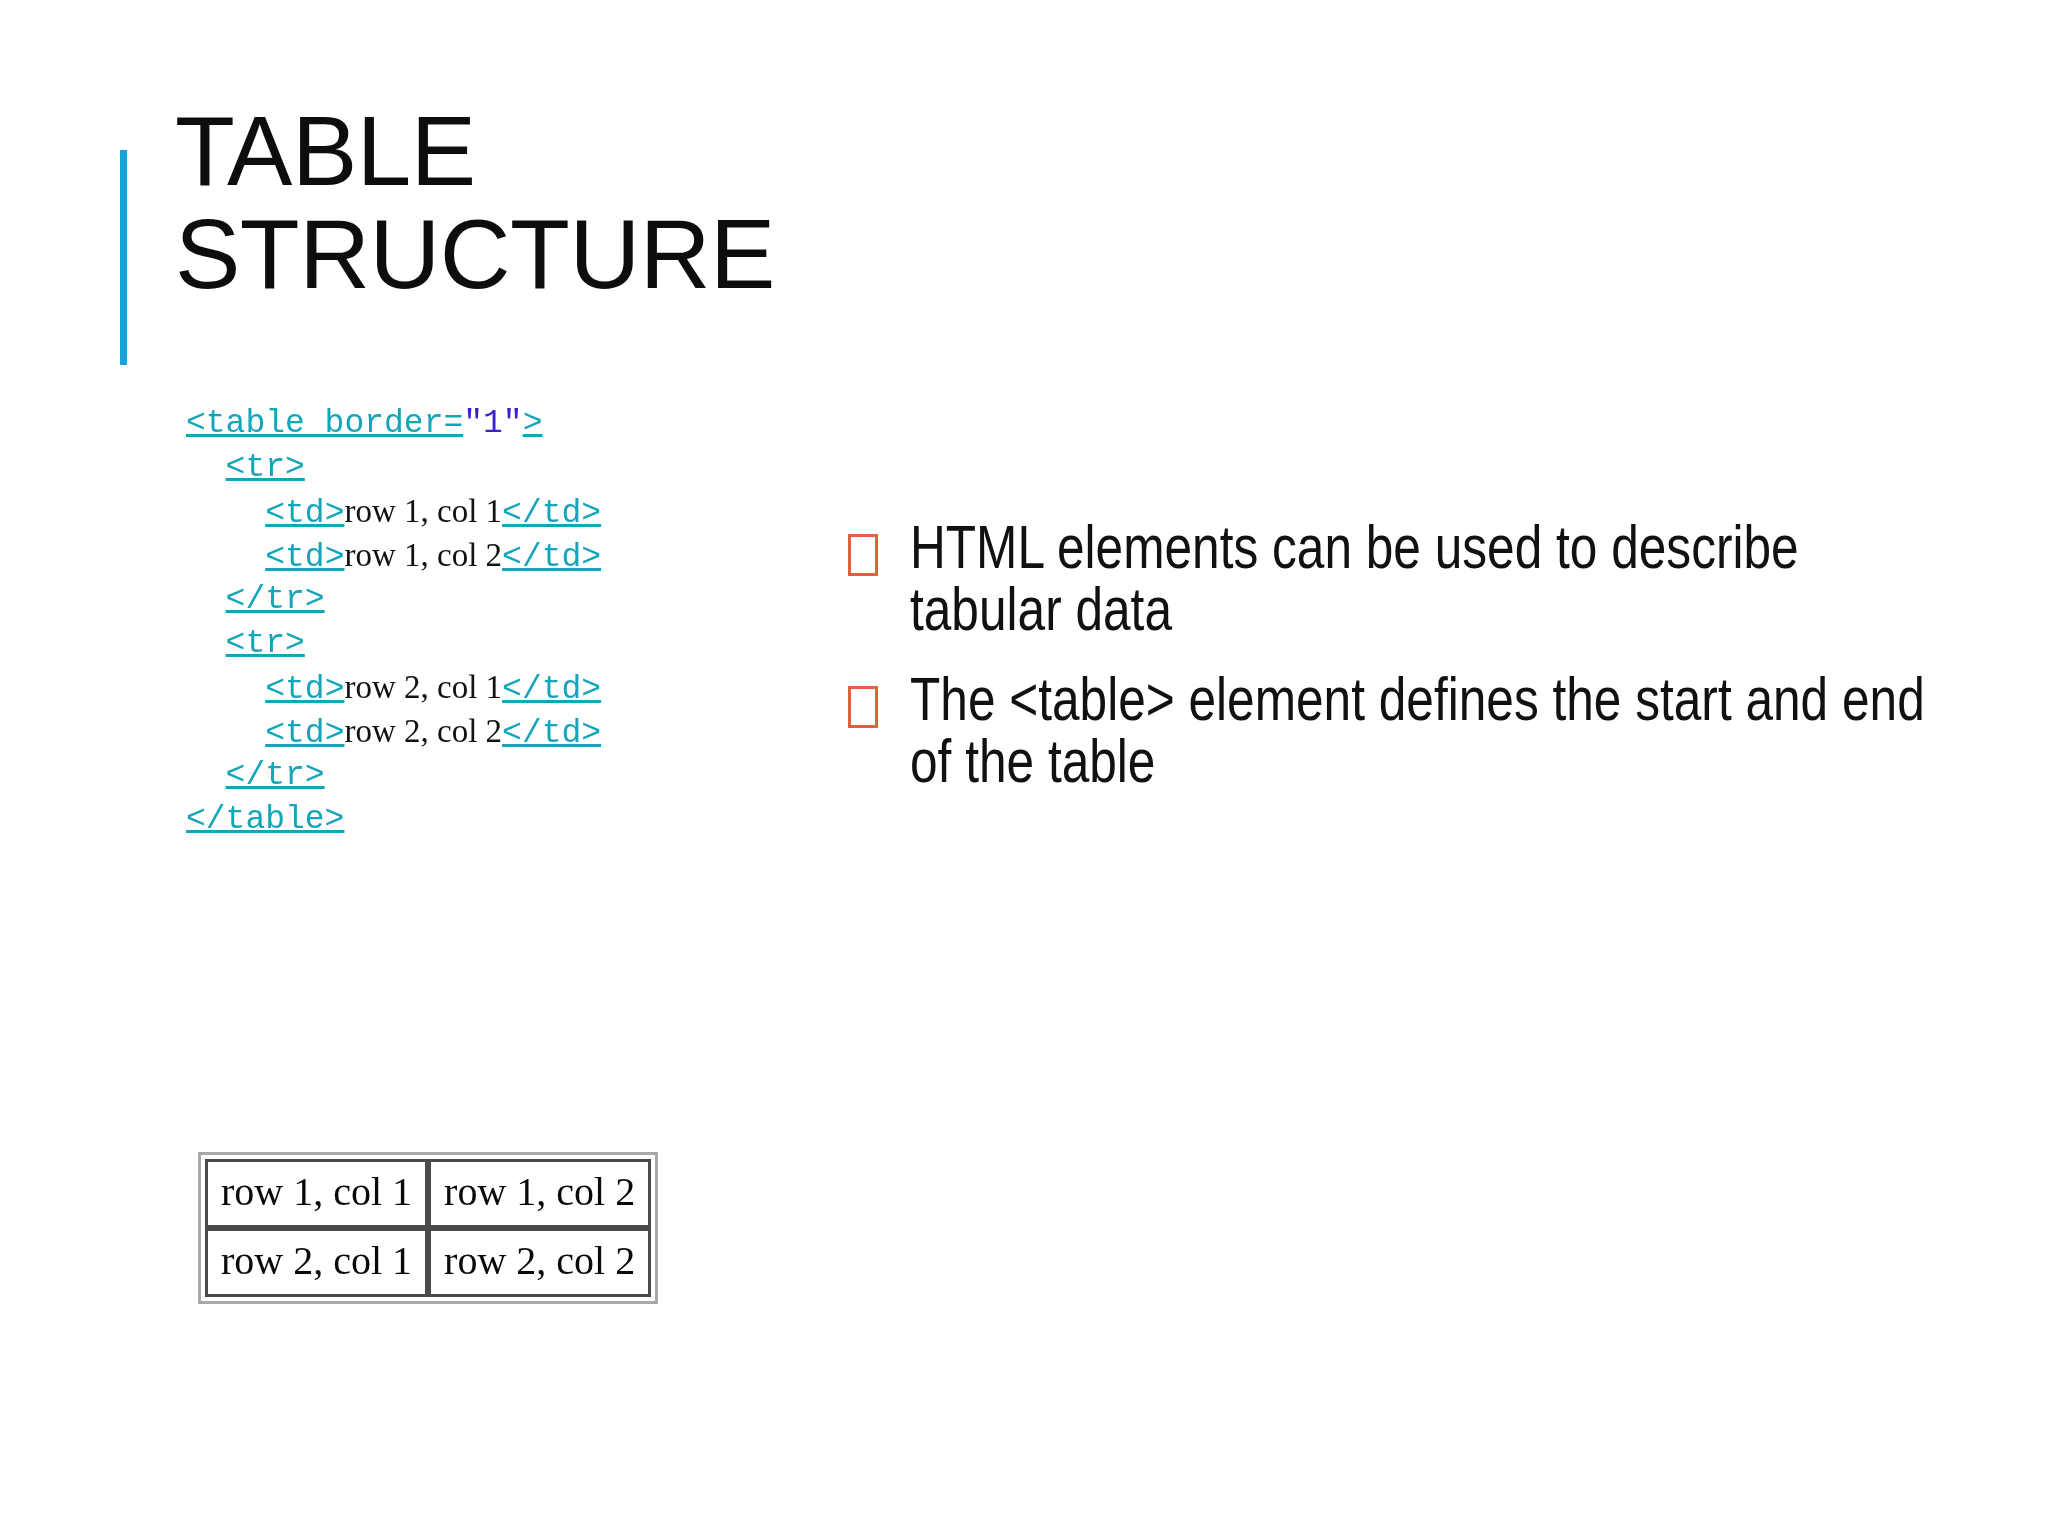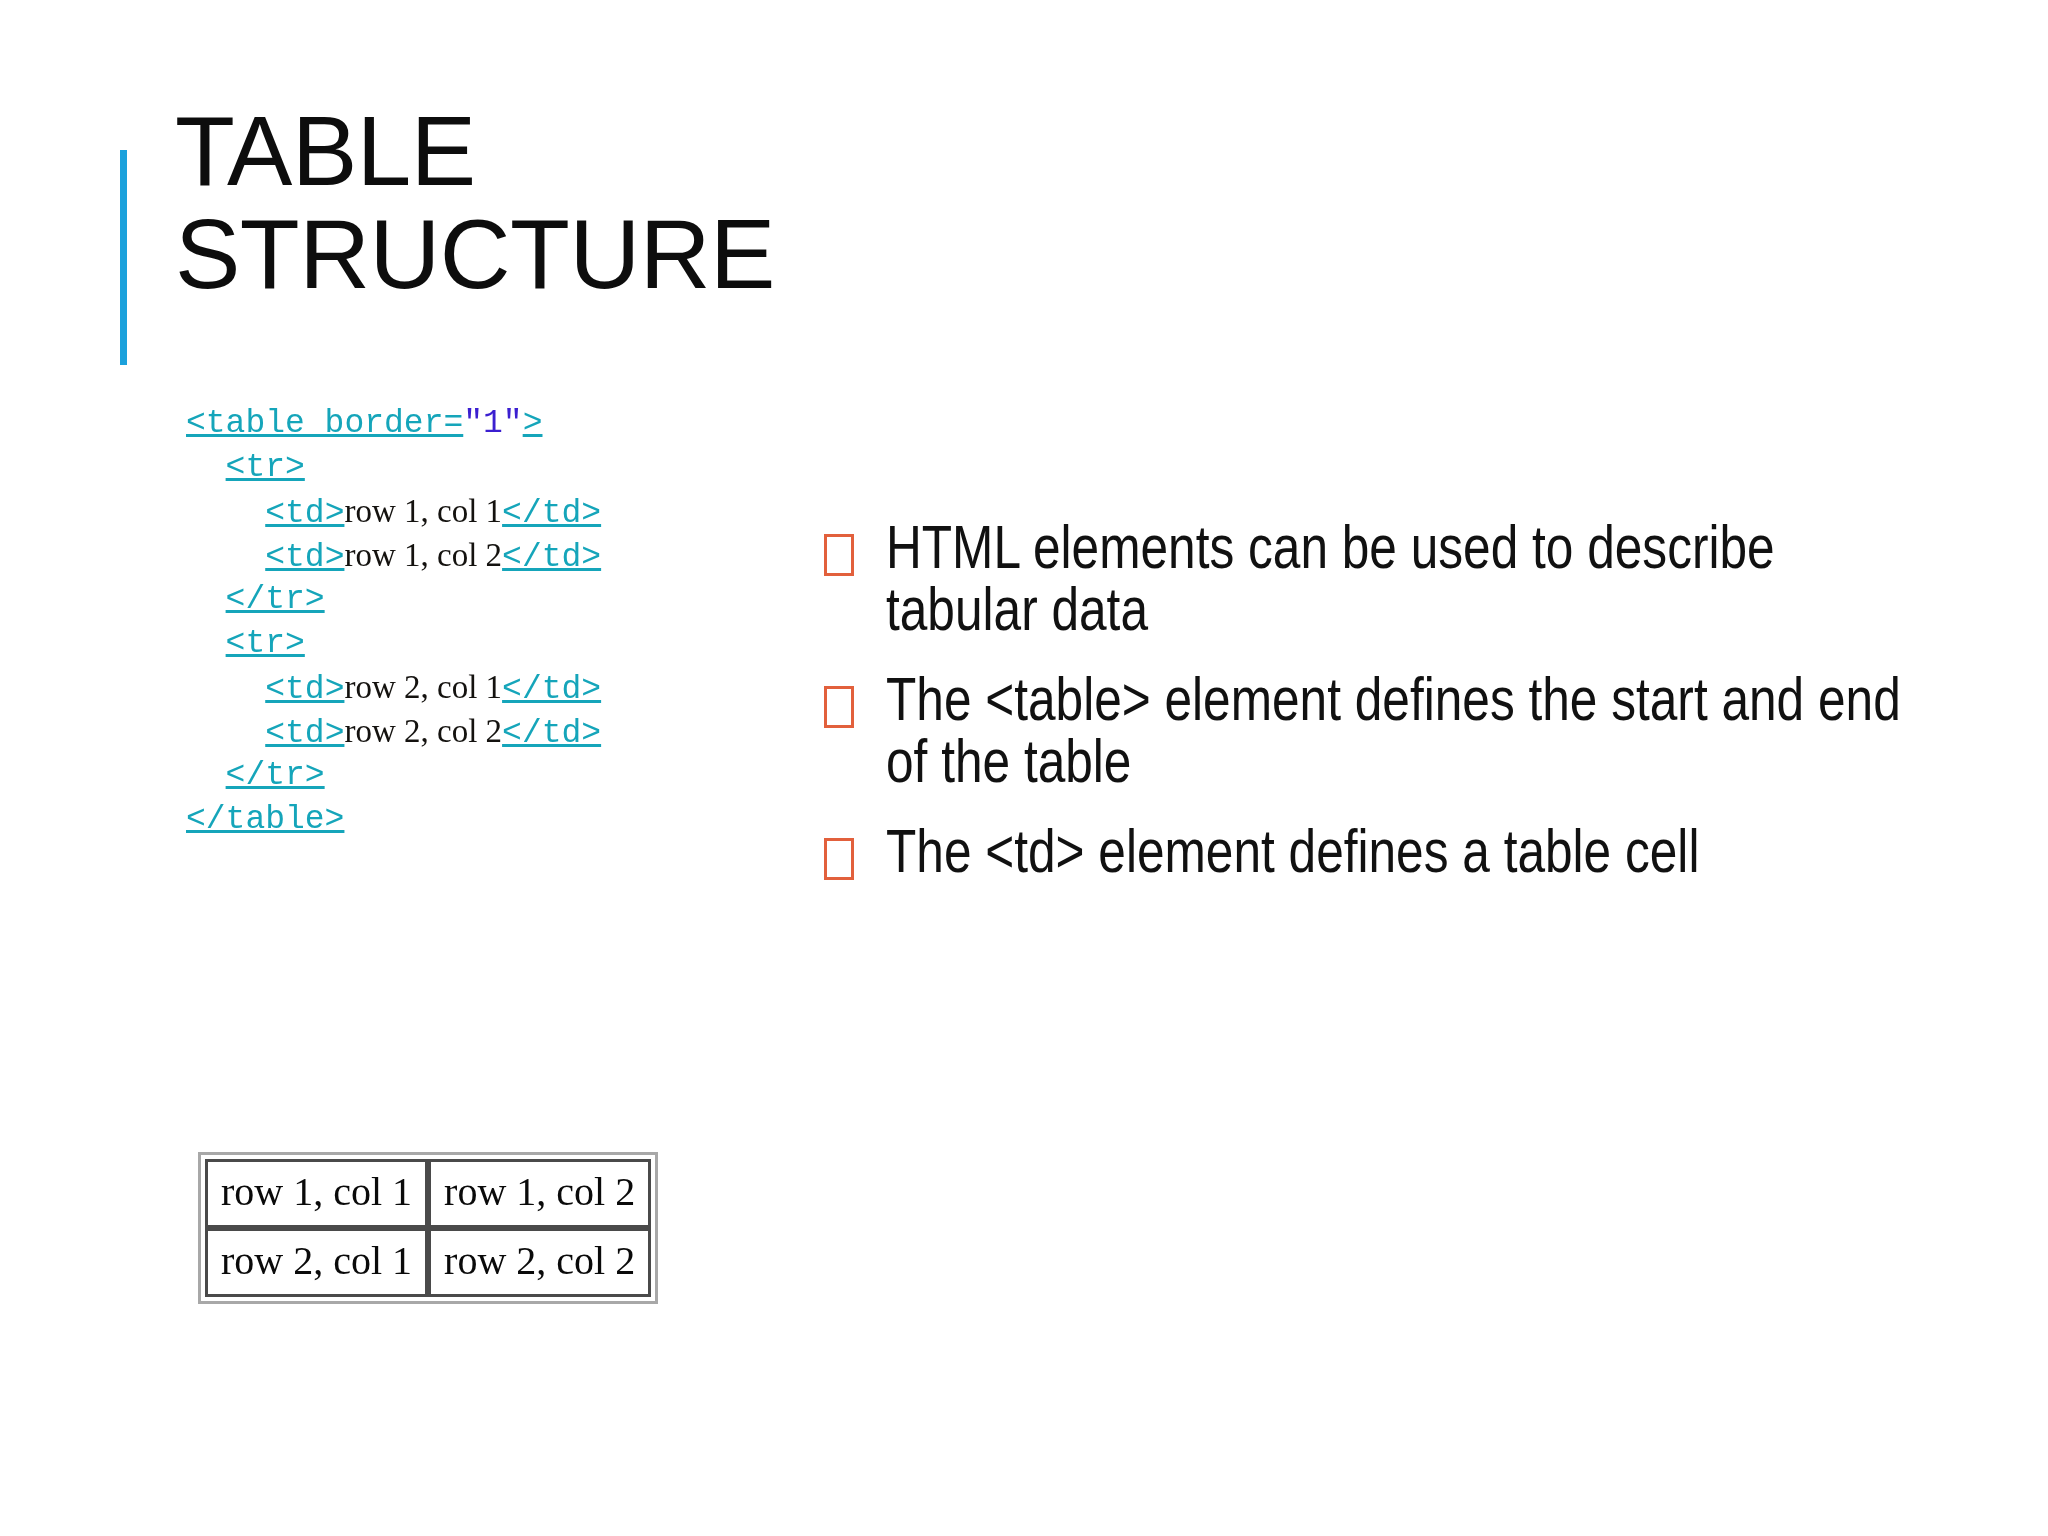--- a/index.html
+++ b/index.html
@@ -90,21 +90,21 @@
     line-height: 1.05;
     color: #0a0a0a;
     padding: 9px 13px 12px 13px;
     white-space: nowrap;
     background: #ffffff;
   }
 
   
   #bullet-list {
     position: absolute;
-    left: 824px;
+    left: 848px;
     top: 516px;
     width: 1024px;
   }
   .bullet-item {
     position: relative;
     padding-left: 62px;
     margin-bottom: 28px;
     font-family: "Liberation Sans", sans-serif;
     font-size: 62px;
     line-height: 1.0;
@@ -164,19 +164,15 @@
 
   <div id="bullet-list">
       <div class="bullet-item">
         <span class="bullet-marker"></span>
         <span class="bullet-text">HTML elements can be used to describe tabular data</span>
       </div>
       <div class="bullet-item">
         <span class="bullet-marker"></span>
         <span class="bullet-text">The &lt;table&gt; element defines the start and end of the table</span>
       </div>
-      <div class="bullet-item">
-        <span class="bullet-marker"></span>
-        <span class="bullet-text">The &lt;td&gt; element defines a table cell</span>
-      </div>
     </div>
 
 </div>
 
 </body></html>

